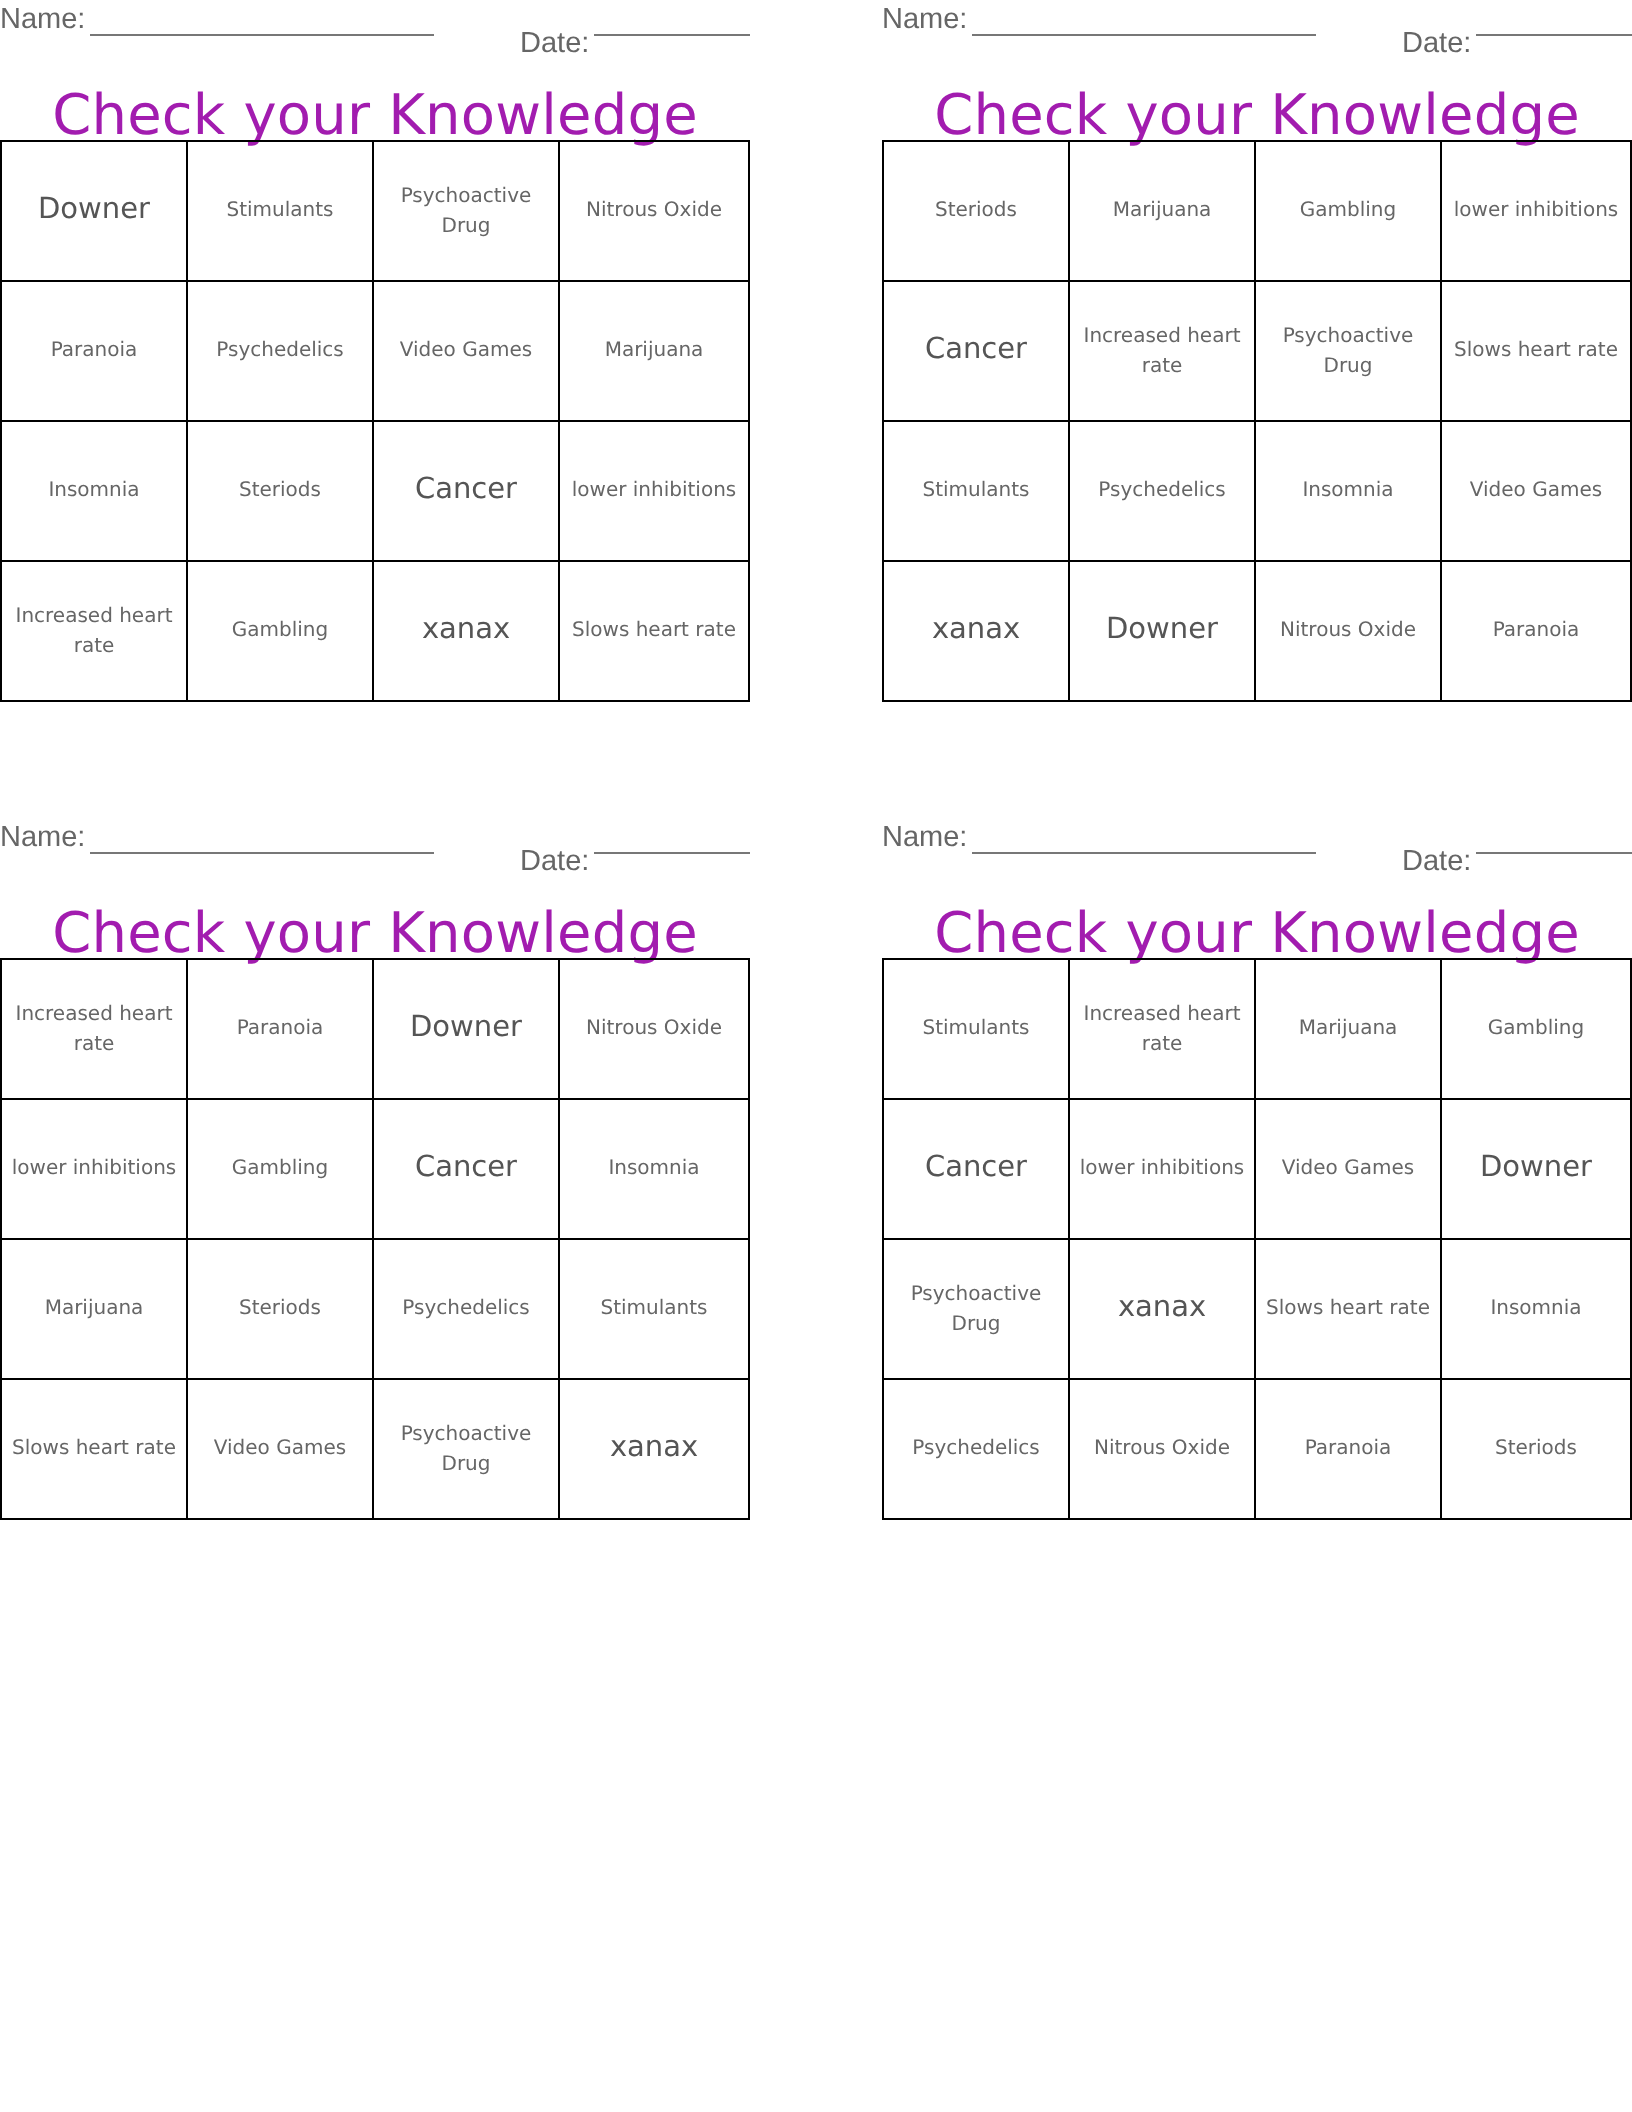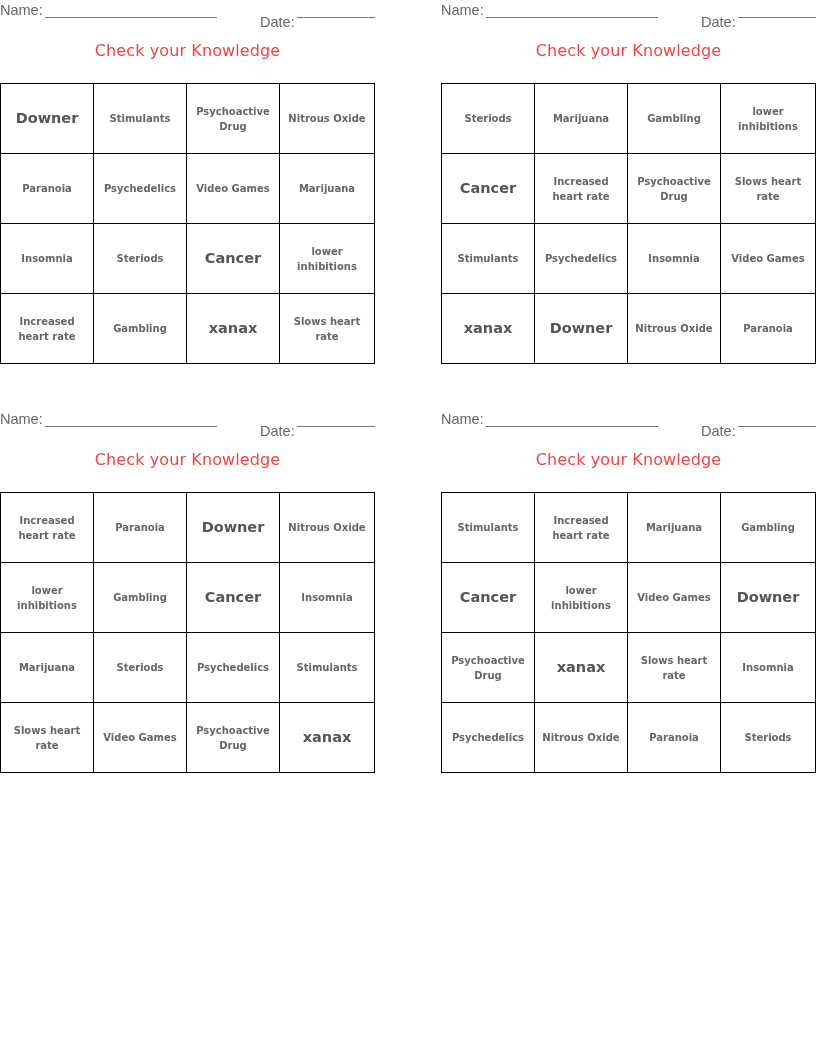--- a/index.html
+++ b/index.html
@@ -9,24 +9,24 @@
     .card.c1 { left: 441px; top: 0; }
     .card.c2 { left: 0; top: 409px; }
     .card.c3 { left: 441px; top: 409px; }
     .header-row { position: absolute; top: 2px; left: 0; width: 375px; height: 18px;
       font-family: "Liberation Sans", sans-serif; font-size: 14.5px; color: #666666; }
     .name-label { position: absolute; left: 0; top: 0; }
     .name-line { position: absolute; left: 45px; top: 15px; width: 172px; border-bottom: 1px solid #777; }
     .date-label { position: absolute; left: 260px; top: 12px; }
     .date-line { position: absolute; left: 297px; top: 15px; width: 78px; border-bottom: 1px solid #777; }
     .title { position: absolute; top: 41px; left: 0; width: 375px; text-align: center;
-      font-family: "DejaVu Sans", sans-serif; font-size: 16px; color: #ef4444; letter-spacing: 0.1px; }
-    .grid { position: absolute; top: 83px; left: 0; width: 373px; height: 279px;
+      font-family: "DejaVu Sans", sans-serif; font-size: 28px; color: #a21caf; letter-spacing: 0.1px; }
+    .grid { position: absolute; top: 70px; left: 0; width: 373px; height: 279px;
       border: 1px solid #000; display: grid;
-      grid-template-columns: 93px 93px 93px 94px; grid-template-rows: 70px 70px 70px 69px; font-weight: bold; }
+      grid-template-columns: 93px 93px 93px 94px; grid-template-rows: 70px 70px 70px 69px; }
     .cell { border-right: 1px solid #000; border-bottom: 1px solid #000;
       display: flex; align-items: center; justify-content: center; text-align: center;
       font-family: "DejaVu Sans", sans-serif; font-size: 10px; color: #666666; line-height: 15px;
       padding: 0 2px; box-sizing: border-box; overflow: hidden; }
     .cell:nth-child(4n) { border-right: none; }
     .cell:nth-child(n+13) { border-bottom: none; }
     .cell.big { font-size: 14.5px; color: #555; }
   </style>
 </head>
 <body>

